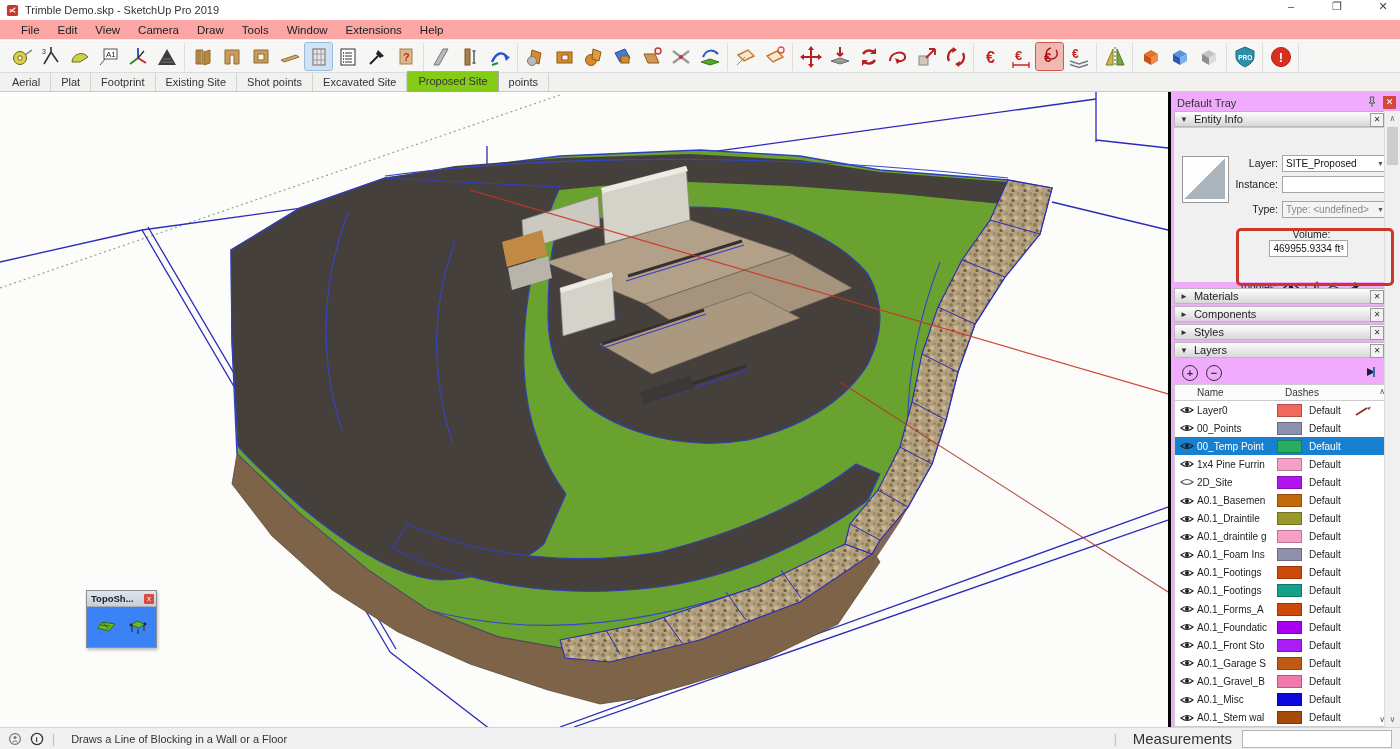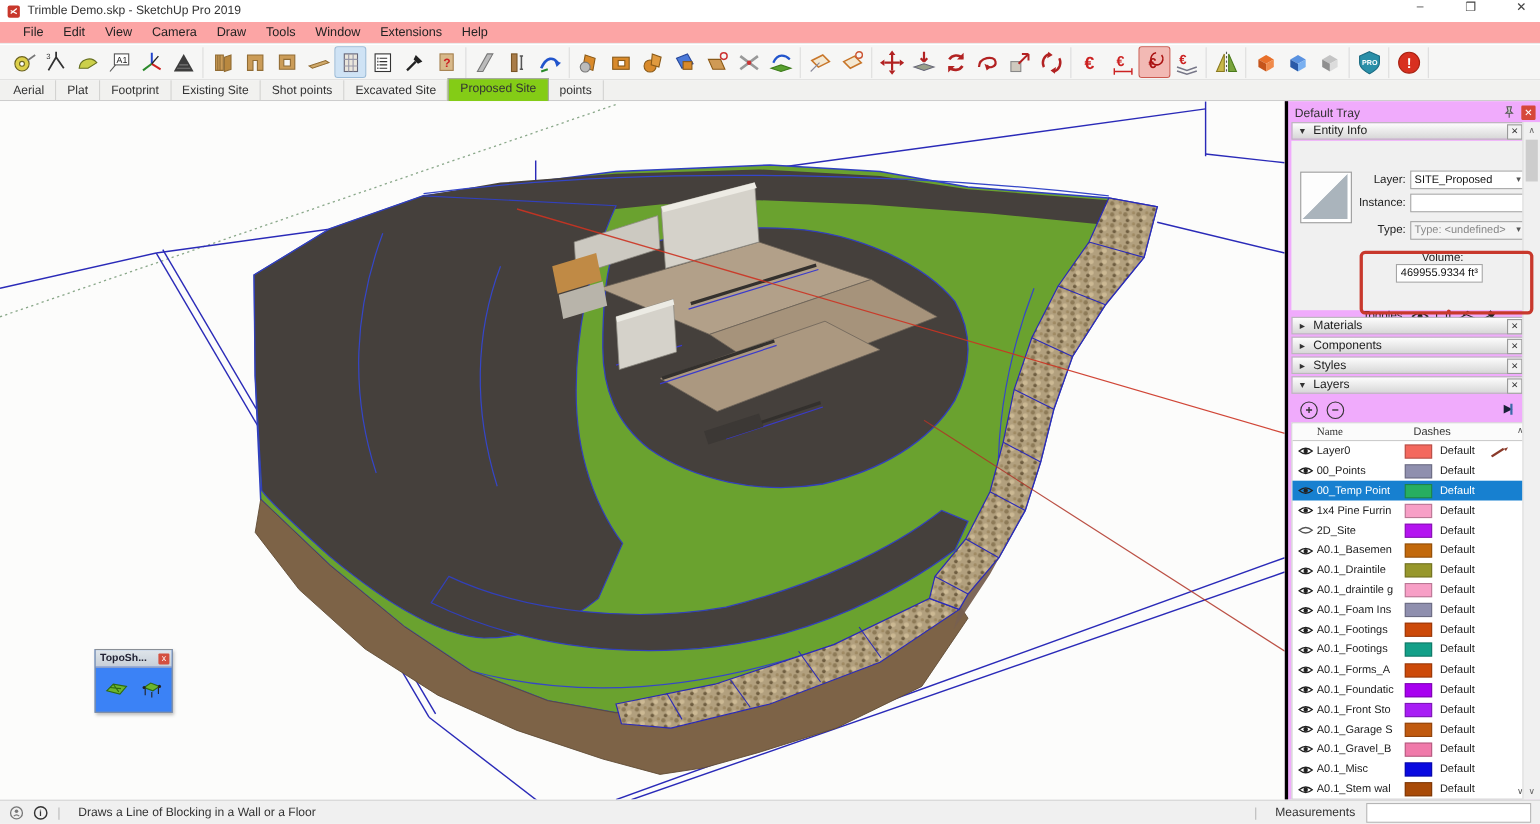--- a/index.html
+++ b/index.html
@@ -53,42 +53,42 @@
   #red-annot{position:absolute;left:62px;top:100px;width:152px;height:52px;border:3px solid #c8382c;border-radius:5px;pointer-events:none;z-index:5;}
   #ei-toggles{position:absolute;left:56px;top:152px;display:flex;align-items:center;}
   #ei-toggles .ei-lbl{width:48px;}
   .tgl{width:18px;height:14px;display:flex;align-items:center;justify-content:center;margin-right:3px;}
   
   #layers-tools{position:absolute;left:3px;width:213px;height:22px;display:flex;align-items:center;}
   .circ-btn{width:14px;height:14px;border:1.4px solid #333;border-radius:50%;display:flex;align-items:center;justify-content:center;font-size:11px;line-height:10px;color:#333;margin-left:8px;font-weight:bold;}
   #layers-arrow{position:absolute;right:8px;top:3px;}
   #layers-list{position:absolute;left:3px;width:213px;bottom:0;background:#fff;border:1px solid #ccc;box-sizing:border-box;}
   #ll-hdr{height:15px;display:flex;border-bottom:1px solid #ccc;background:#fbfbfb;color:#333;font-size:10px;align-items:center;}
-  #ll-hdr .c1{width:96px;padding-left:22px;box-sizing:border-box;font-family:Liberation Serif, serif;}
+  #ll-hdr .c1{width:96px;padding-left:22px;box-sizing:border-box;}
   #ll-hdr .c2{padding-left:14px;}
   .lrow{height:18.1px;display:flex;align-items:center;font-size:10px;color:#222;position:relative;}
   .lrow.sel{background:#1780d0;color:#fff;}
   .lrow .eye{width:14px;margin-left:5px;}
   .lrow .lname{width:78px;margin-left:3px;white-space:nowrap;overflow:hidden;}
   .lrow .sw{width:25px;height:13px;margin-left:2px;border:1px solid rgba(0,0,0,.25);box-sizing:border-box;}
   .lrow .dash{margin-left:7px;width:52px;}
   .lrow .pencil{position:absolute;right:14px;top:4px;}
   .ll-scroll{position:absolute;right:1px;font-size:8px;color:#555;}
   
   #tray-sb{position:absolute;right:0;top:19px;width:15px;height:616px;background:#f0f0f0;border-left:1px solid #dcdcdc;}
   #tray-sb .arr{width:15px;height:15px;text-align:center;font-size:8px;color:#666;line-height:15px;}
   #tray-sb .thumb{position:absolute;left:2px;top:16px;width:11px;height:38px;background:#cdcdcd;}
   #tray-sb .arr.dn{position:absolute;bottom:0;}
   
   #statusbar{position:absolute;left:0;top:727px;width:1400px;height:22px;background:#f0f0f0;border-top:1px solid #d5d5d5;display:flex;align-items:center;box-sizing:border-box;}
   .sb-icon{width:14px;height:14px;margin-left:8px;}
   .sb-div{color:#bbb;margin:0 8px;}
   #sb-msg{font-size:11px;color:#333;margin-left:8px;}
   #sb-right{position:absolute;right:8px;display:flex;align-items:center;}
-  #sb-meas{font-size:11px;color:#333;margin:0 10px 0 8px;}
+  #sb-meas{font-size:15px;color:#333;margin:0 10px 0 8px;}
   #sb-measbox{width:148px;height:16px;background:#fff;border:1px solid #b5b5b5;}
   svg{display:block;}
 </style>
 </head>
 <body>
 
 <div id="titlebar">
   <svg class="logo" viewBox="0 0 14 14">
       <rect x="1" y="1" width="12" height="12" rx="2" fill="#c8372b"></rect>
       <path d="M4 9 L10 4 M4 6 L10 9" stroke="#fff" stroke-width="1.2" fill="none"></path>

